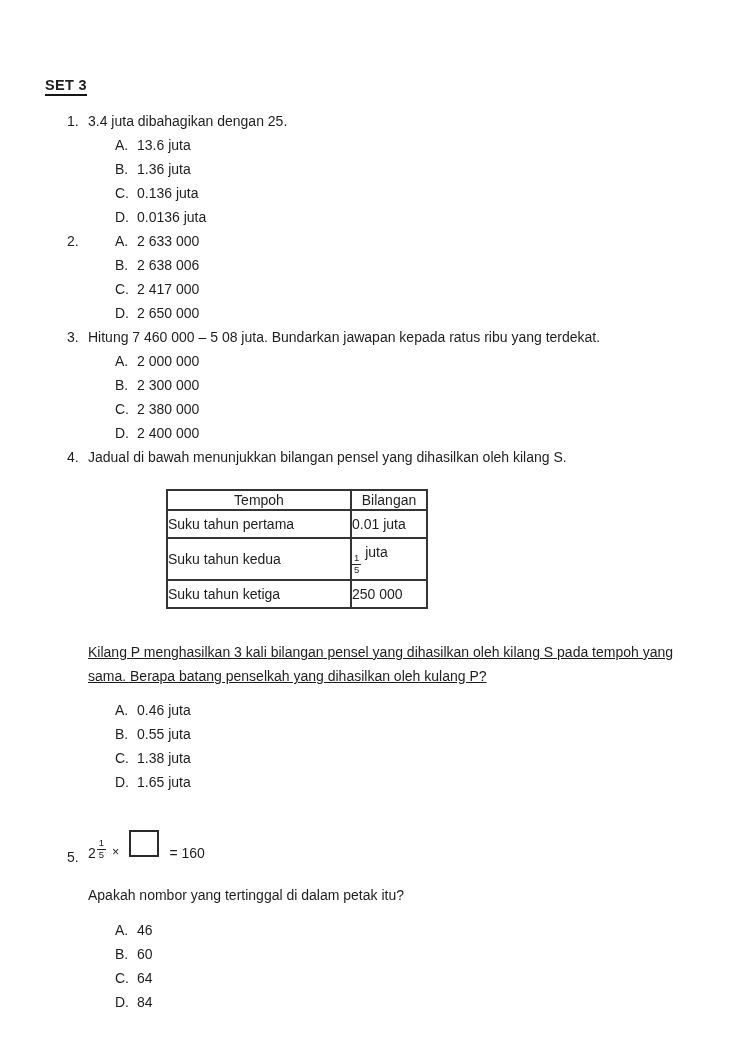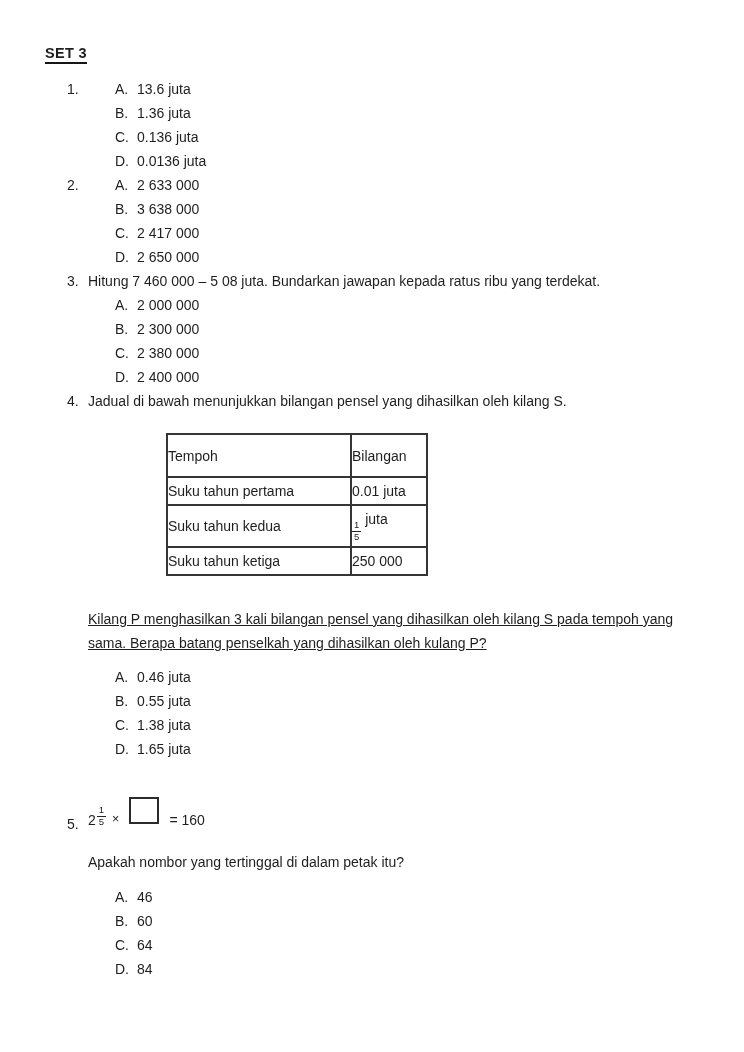--- a/index.html
+++ b/index.html
@@ -6,21 +6,21 @@
   html,body { background:#ffffff; }
   .page {
     position:relative;
     width:744px; height:1052px;
     background:#ffffff;
     font-family:"Liberation Sans","DejaVu Sans",sans-serif;
     font-size:14px;
     color:#1e1e1e;
     overflow:hidden;
   }
-  .set-title-wrap { padding:45px 0 0 45px; }
+  .set-title-wrap { padding:45px 0 0 45px;margin-top:32px; }
   .set-title {
     display:inline-block;
     font-weight:700;
     font-size:14.5px;
     letter-spacing:0.3px;
     border-bottom:2px solid #161616;
     padding-bottom:1px;
   }
   .questions { margin-top:13px; }
   .question { display:flex; padding-left:67px; padding-right:34px; }
@@ -36,21 +36,21 @@
   .options.gap-top-q5 { margin-top:11px; }
 
   
   table.pensel-table { border-collapse:collapse; margin:20px 0 0 78px; }
   .pensel-table th, .pensel-table td {
     border:2px solid #353535;
     font-weight:400;
     font-size:14px;
     vertical-align:middle;
   }
-  .pensel-table th { text-align:left; height:43px; }
+  .pensel-table th { text-align:center; height:20px; }
   .pensel-table td { height:28px; }
   .col-tempoh { width:184px; }
   .col-bilangan { width:76px; }
   .pensel-table tr.tall td { height:42px; }
 
   .frac {
     display:inline-flex;
     flex-direction:column;
     align-items:center;
     font-size:9.5px;
@@ -84,20 +84,21 @@
 
   <div class="set-title-wrap">
     <span class="set-title">SET 3</span>
   </div>
 
   <div class="questions">
 
     <div class="question">
       <div class="q-num">1.</div>
       <div class="q-body">
+        <div class="q-text">3.4 juta dibahagikan dengan 25.</div>
         <div class="options">
           <div class="option">
             <span class="opt-letter">A.</span>
             <span class="opt-text">13.6 juta</span>
           </div>
           <div class="option">
             <span class="opt-letter">B.</span>
             <span class="opt-text">1.36 juta</span>
           </div>
           <div class="option">
@@ -115,21 +116,21 @@
     <div class="question">
       <div class="q-num">2.</div>
       <div class="q-body">
         <div class="options">
           <div class="option">
             <span class="opt-letter">A.</span>
             <span class="opt-text">2 633 000</span>
           </div>
           <div class="option">
             <span class="opt-letter">B.</span>
-            <span class="opt-text">3 638 000</span>
+            <span class="opt-text">2 638 006</span>
           </div>
           <div class="option">
             <span class="opt-letter">C.</span>
             <span class="opt-text">2 417 000</span>
           </div>
           <div class="option">
             <span class="opt-letter">D.</span>
             <span class="opt-text">2 650 000</span>
           </div>
         </div>

